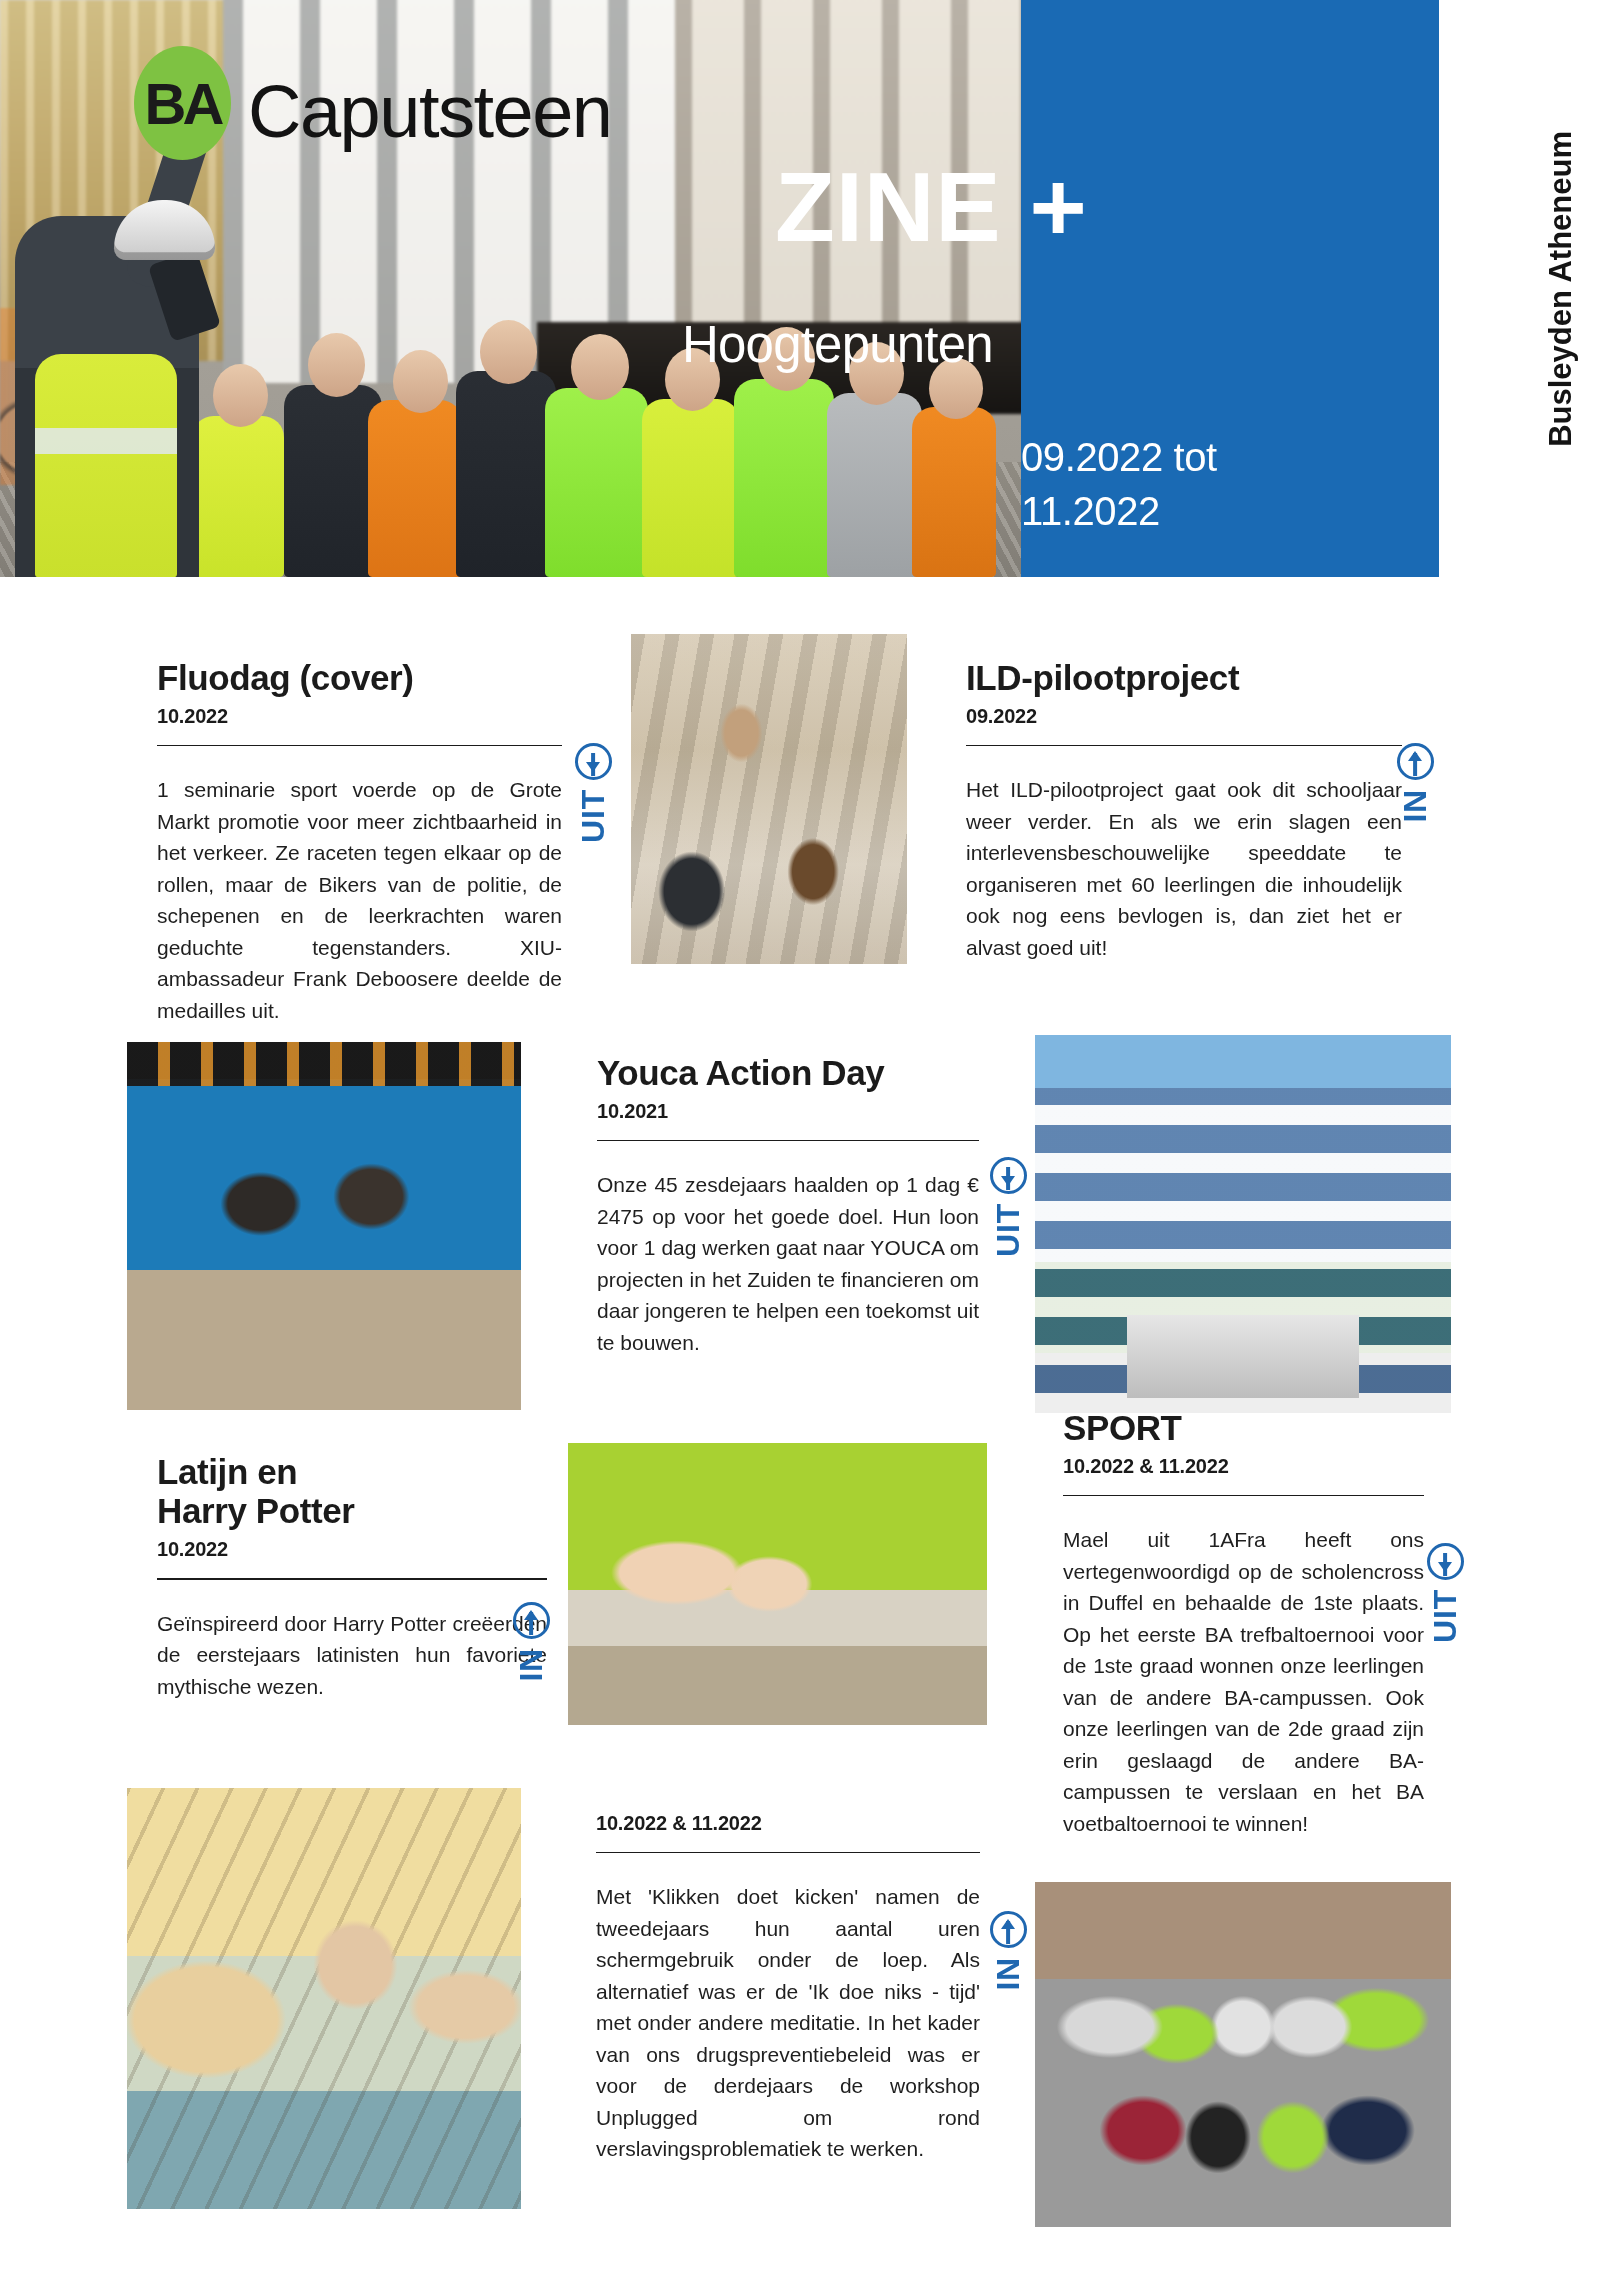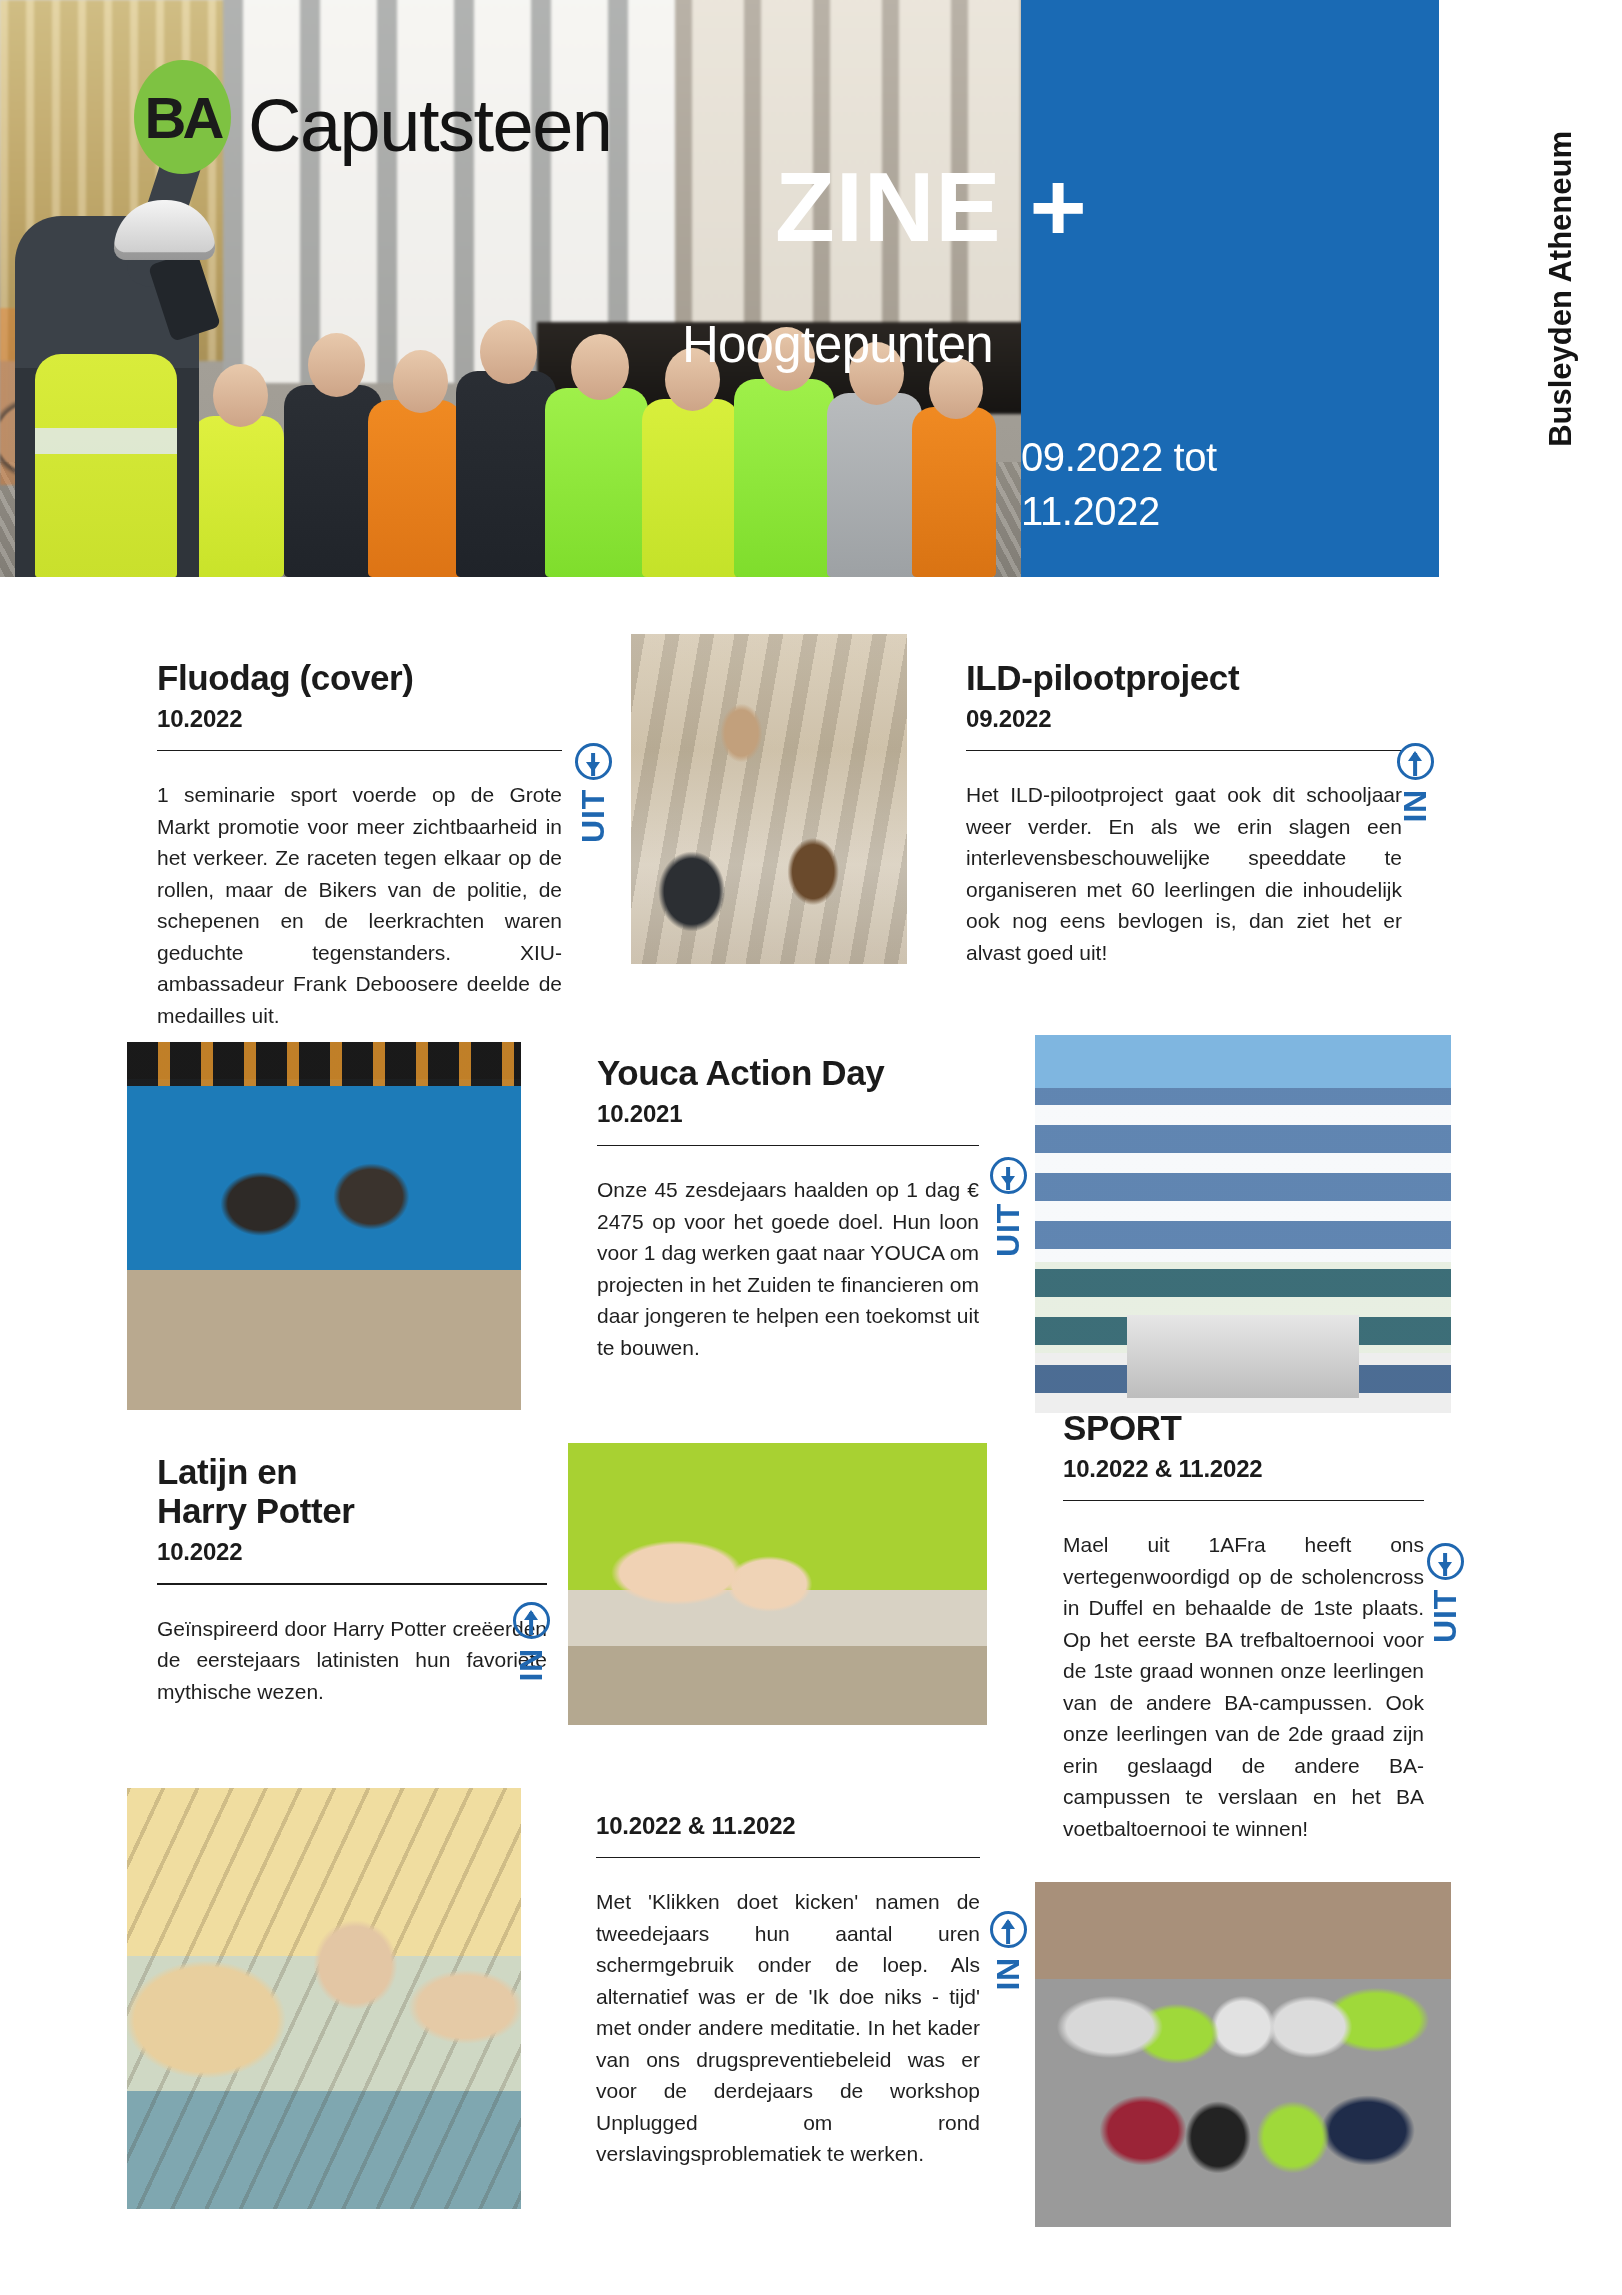--- a/index.html
+++ b/index.html
@@ -128,21 +128,21 @@
 
   .header-blue {
     position: absolute;
     left: 1021px; top: 0;
     width: 418px; height: 577px;
     background: #1a6ab4;
   }
 
   .brandbar {
     position: absolute;
-    left: 134px; top: 60px;
+    left: 134px; top: 46px;
     display: flex; align-items: center;
     gap: 17px;
     z-index: 6;
   }
   .brand-dot {
     width: 97px; height: 114px;
     border-radius: 50%;
     background: #7ec242;
     display: flex; align-items: center; justify-content: center;
   }
@@ -195,21 +195,21 @@
   
   .article {
     position: absolute;
     margin-left: 28px;
   }
   .art-title {
     font-size: 35px; font-weight: 800; color: #1b1b1b;
     letter-spacing: -0.4px; line-height: 1.12;
   }
   .art-date {
-    font-size: 24px; font-weight: 700; color: #1b1b1b;
+    font-size: 20px; font-weight: 700; color: #1b1b1b;
     margin-top: 7.7px; letter-spacing: -0.2px;
   }
   .art-rule {
     height: 1.5px; background: #1b1b1b; margin-top: 17px;
   }
   .art-body {
     margin-top: 28px;
     font-size: 21px; line-height: 1.5; color: #1f1f1f;
     text-align: justify;
   }

